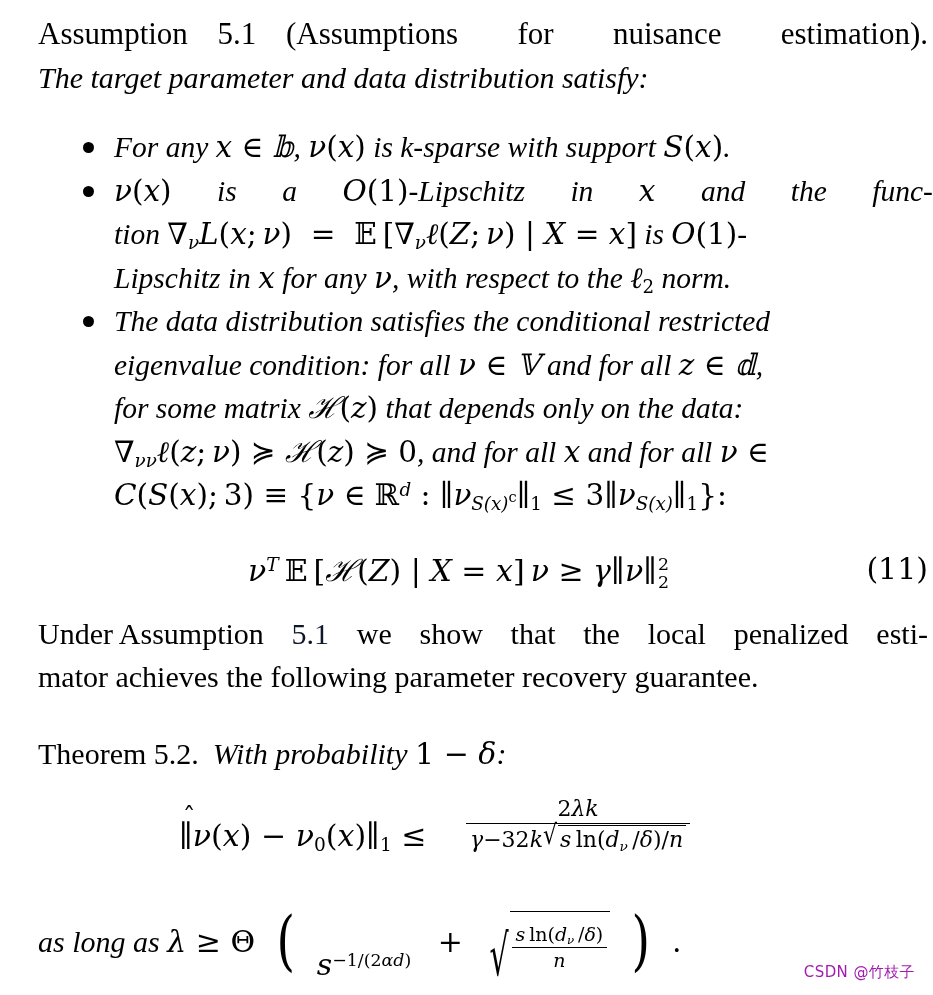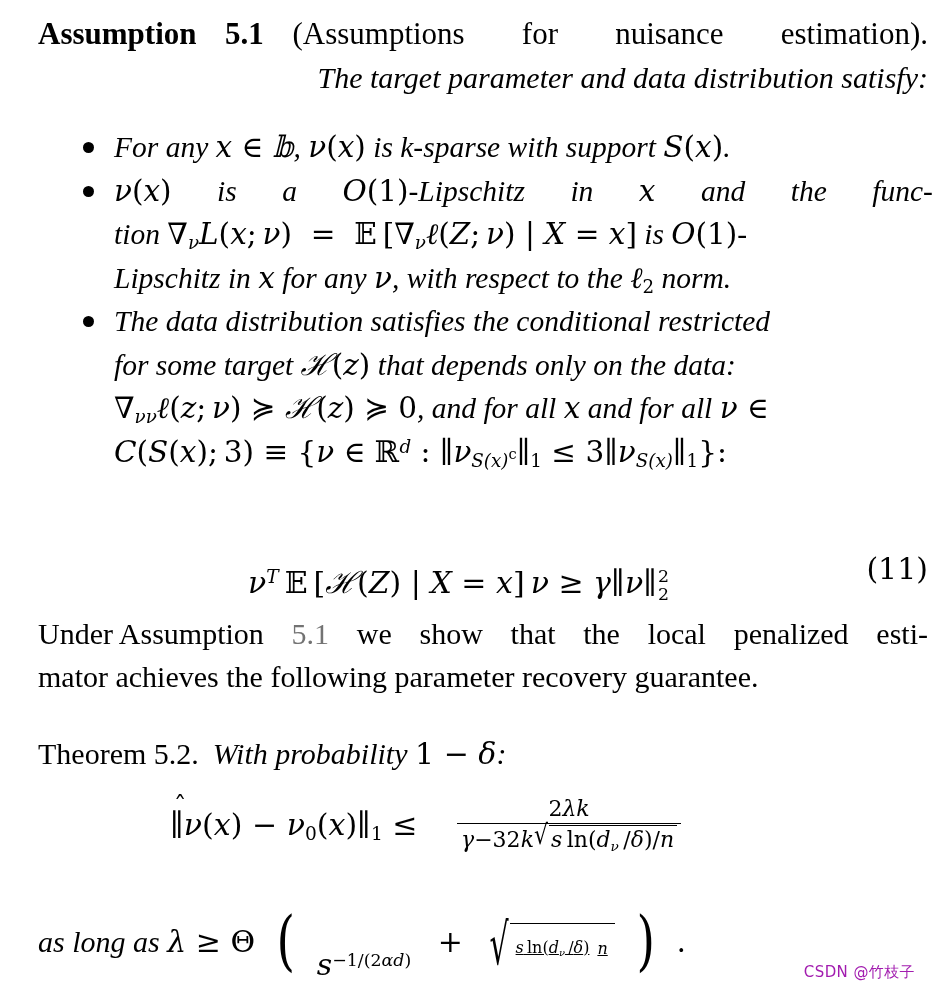--- a/index.html
+++ b/index.html
@@ -40,31 +40,30 @@
   
   .assumption-head {
     position: absolute;
     left: 38px; top: 12px;
     width: 890px;
     font-size: 31px;
     line-height: 44px;
     text-align: justify;
     text-align-last: justify;
   }
-  .assumption-head .lead { font-weight: bold; }
+  .assumption-head .lead { font-weight: normal; }
   .assumption-head .paren { font-weight: normal; font-style: normal; }
 
   .assumption-sub {
     position: absolute;
     left: 38px; top: 57px;
     width: 890px;
     font-size: 30px;
     font-style: italic;
     line-height: 42px;
-    text-align: right;
   }
 
   
   .bullets {
     position: absolute;
     left: 78px; top: 126px;
     width: 855px;
     font-size: 29.5px;
     font-style: italic;
     line-height: 43.5px;
@@ -94,21 +93,21 @@
   .eq11-row {
     position: absolute;
     left: 38px; top: 544px;
     width: 890px;
     font-size: 30px;
     line-height: 46px;
   }
   .eq11-body {
     position: absolute;
     left: 210px;
-    top: 16px;
+    top: 4px;
     white-space: nowrap;
   }
   .eq11-tag {
     position: absolute;
     right: 0;
     top: 2px;
     font-style: normal;
     font-family: "DejaVu Serif","Liberation Serif",serif;
   }
 
@@ -118,45 +117,45 @@
     width: 890px;
     font-size: 30px;
     line-height: 43px;
     text-align: justify;
   }
   .para-under .ln1 {
     display: flex;
     justify-content: space-between;
     white-space: nowrap;
   }
-  .ref-red { color: #737373; }
+  .ref-red { color: #0f172a; }
 
   .theorem-head {
     position: absolute;
     left: 38px; top: 733px;
     font-size: 30px;
     line-height: 42px;
     white-space: nowrap;
   }
   .theorem-head .tname { font-weight: normal; }
   .theorem-head .tstmt { font-style: italic; margin-left: 14px; }
 
   
   .eq-frac-wrap {
     position: absolute;
     left: 38px; top: 796px;
     width: 890px;
     font-size: 29px;
   }
   .eq-frac-inner {
     position: absolute;
-    left: 132px;
+    left: 141px;
     top: 0;
     display: flex;
-    align-items: center;
+    align-items: flex-end;
     white-space: nowrap;
   }
   .lhs-norm { font-size: 30px; }
   .frac {
     display: inline-flex;
     flex-direction: column;
     align-items: center;
     vertical-align: middle;
     margin-left: 30px;
     font-size: 22px;
@@ -207,25 +206,24 @@
     font-family: "DejaVu Serif","Liberation Serif",serif;
     font-style: normal;
     font-size: 66px;
     line-height: 0.72;
     display: inline-block;
     transform: scaleX(0.72);
     margin: 0 1px;
   }
   .stack-frac {
     display: inline-flex;
-    flex-direction: row;
+    flex-direction: column;
     align-items: center;
-    font-size: 16px;
+    font-size: 19px;
     font-style: normal;
-    text-decoration: underline;
   }
   .stack-frac .num { padding: 0 4px 1px 4px; }
   .stack-frac .bar { width: 100%; border-top: 1.4px solid #000; }
   .stack-frac .den { padding: 1px 4px 0 4px; }
 
   .watermark {
     position: absolute;
     right: 18px;
     bottom: 13px;
     font-size: 15px;
@@ -277,21 +275,24 @@
         <span class="it">Lipschitz in </span><span class="m">x</span><span class="it"> for any </span><span class="m">ν</span><span class="it">, with respect to the </span><span class="m">ℓ</span><sub class="mn">2</sub><span class="it"> norm.</span>
       </div>
     </div>
 
     <div class="bullet-item">
       <span class="bullet-dot"></span>
       <div class="bline">
         <span class="it">The data distribution satisfies the conditional restricted</span>
       </div>
       <div class="bline">
-        <span class="it">for some target </span><span class="m">ℋ</span><span class="mn">(</span><span class="m">z</span><span class="mn">)</span><span class="it"> that depends only on the data:</span>
+        <span class="it">eigenvalue condition: for all </span><span class="m">ν</span><span class="mn"> ∈ </span><span class="m">𝕍</span><span class="it"> and for all </span><span class="m">z</span><span class="mn"> ∈ </span><span class="m">𝕕</span><span class="it">,</span>
+      </div>
+      <div class="bline">
+        <span class="it">for some matrix </span><span class="m">ℋ</span><span class="mn">(</span><span class="m">z</span><span class="mn">)</span><span class="it"> that depends only on the data:</span>
       </div>
       <div class="bline">
         <span class="mn">∇</span><sub class="m">νν</sub><span class="m">ℓ</span><span class="mn">(</span><span class="m">z</span><span class="mn">; </span><span class="m">ν</span><span class="mn">) ≽ </span><span class="m">ℋ</span><span class="mn">(</span><span class="m">z</span><span class="mn">) ≽ 0</span><span class="it">, and for all </span><span class="m">x</span><span class="it"> and for all </span><span class="m">ν</span><span class="mn"> ∈</span>
       </div>
       <div class="bline">
         <span class="m">C</span><span class="mn">(</span><span class="m">S</span><span class="mn">(</span><span class="m">x</span><span class="mn">); 3) ≡ {</span><span class="m">ν</span><span class="mn"> ∈ ℝ</span><sup class="m">d</sup><span class="mn"> : ∥</span><span class="m">ν</span><sub class="m">S(x)<sup class="mn" style="font-size:0.8em;">c</sup></sub><span class="mn">∥</span><sub class="mn">1</sub><span class="mn"> ≤ 3∥</span><span class="m">ν</span><sub class="m">S(x)</sub><span class="mn">∥</span><sub class="mn">1</sub><span class="mn">}:</span>
       </div>
     </div>
 
   </div>

